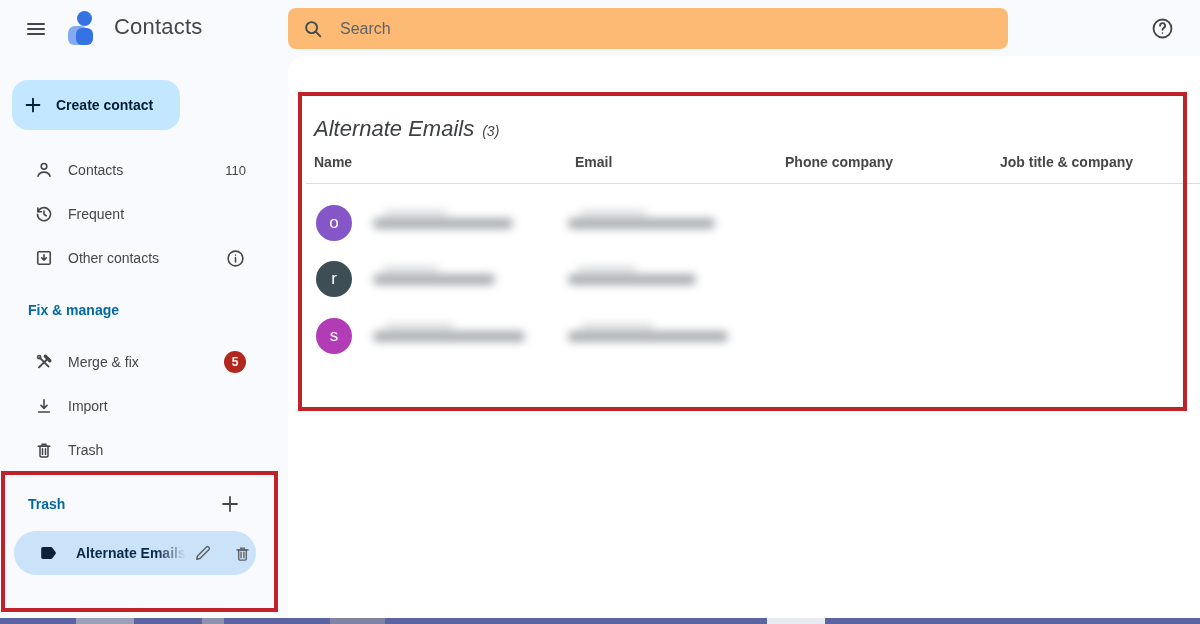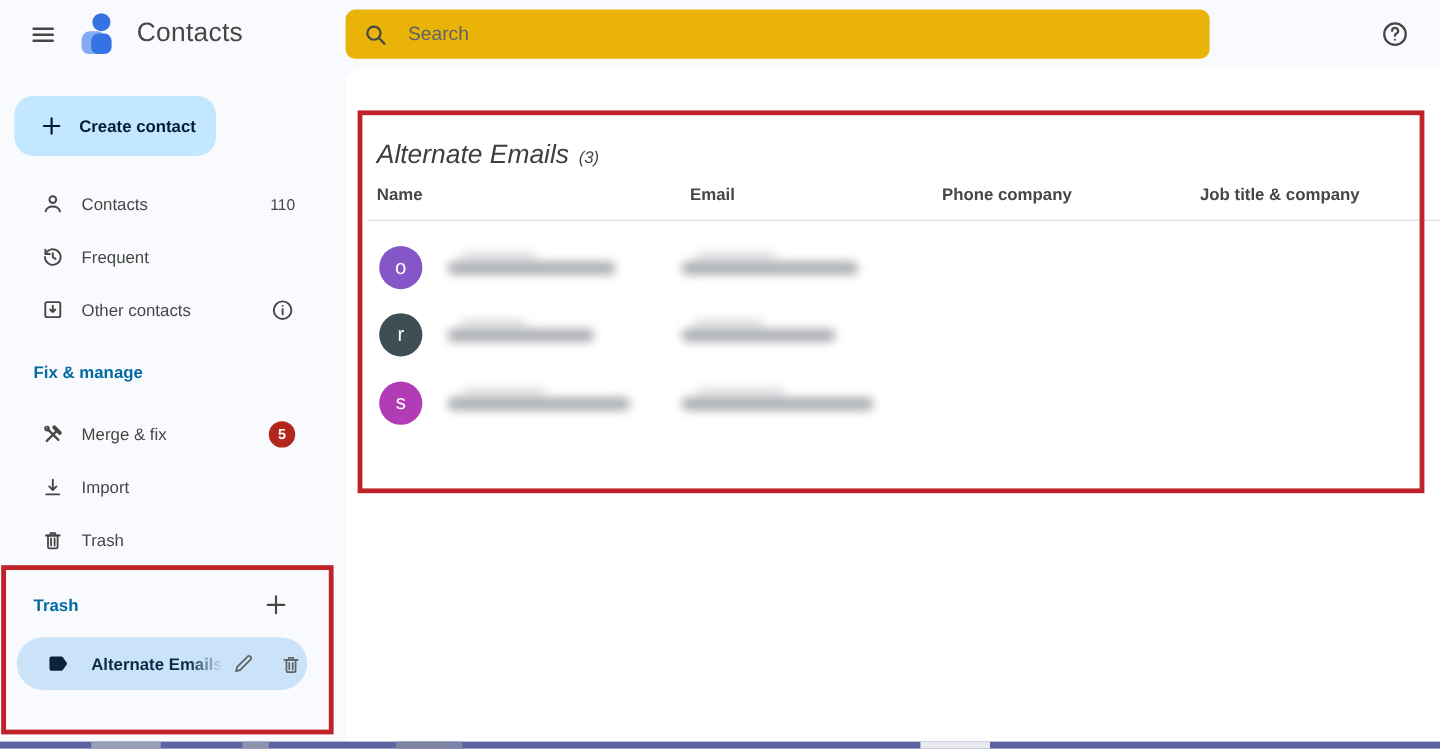--- a/index.html
+++ b/index.html
@@ -16,33 +16,33 @@
   .topbar { position:absolute; left:0; top:0; width:1200px; height:56px; }
   .menu-btn { position:absolute; left:14px; top:7px; width:44px; height:44px;
     border:none; background:transparent; border-radius:50%; cursor:pointer;
     display:flex; align-items:center; justify-content:center; color:#444746; }
   .logo { position:absolute; left:68px; top:11px; width:30px; height:34px; }
   .logo .head { position:absolute; left:9px; top:0; width:15px; height:15px; border-radius:50%; background:#3572e3; }
   .logo .body-light { position:absolute; left:0; top:15px; width:20px; height:19px; border-radius:7px 7px 6px 6px; background:#84abf2; }
   .logo .body-dark { position:absolute; left:8px; top:17px; width:17px; height:17px; border-radius:6px; background:#3572e3; }
   .app-title { position:absolute; left:114px; top:14px; font-size:22px; color:#454746; letter-spacing:.2px; }
   .searchbar { position:absolute; left:288px; top:8px; width:720px; height:41px;
-    background:#eab308; border-radius:8px; display:flex; align-items:center; padding-left:14px; }
+    background:#fdba74; border-radius:8px; display:flex; align-items:center; padding-left:14px; }
   .searchbar input { border:none; outline:none; background:transparent; font-family:inherit;
     font-size:16px; color:#3c4043; margin-left:16px; width:600px; }
   .searchbar input::placeholder { color:#5f6368; opacity:1; }
   .help-btn { position:absolute; left:1140px; top:6px; width:44px; height:44px; border:none;
     background:transparent; border-radius:50%; cursor:pointer; color:#444746;
     display:flex; align-items:center; justify-content:center; }
 
   
   .sidebar { position:absolute; left:0; top:56px; width:288px; bottom:6px; }
   .create-btn { position:absolute; left:12px; top:24px; width:168px; height:50px;
     background:#c2e7ff; border:none; border-radius:16px; cursor:pointer;
-    display:flex; align-items:center; padding-left:20px; gap:12px;
+    display:flex; align-items:center; padding-left:10px; gap:12px;
     color:#001d35; font-family:inherit; font-size:14px; font-weight:bold; }
   .nav-item { position:absolute; left:0; width:288px; height:44px; display:flex;
     align-items:center; padding-left:34px; gap:14px; cursor:pointer;
     font-size:14px; color:#444746; }
   .nav-item .trailing { position:absolute; right:42px; display:flex; align-items:center;margin-left:45px; }
   .count { font-size:13px; color:#444746; }
   .badge { width:22px; height:22px; border-radius:50%; background:#b3261e; color:#fff;
     font-size:12px; font-weight:bold; display:flex; align-items:center; justify-content:center; }
   .section-header { position:absolute; left:28px; font-size:14px; font-weight:bold; color:#0369a1; }
   .add-label-btn { position:absolute; left:212px; width:36px; height:36px; border:none;

